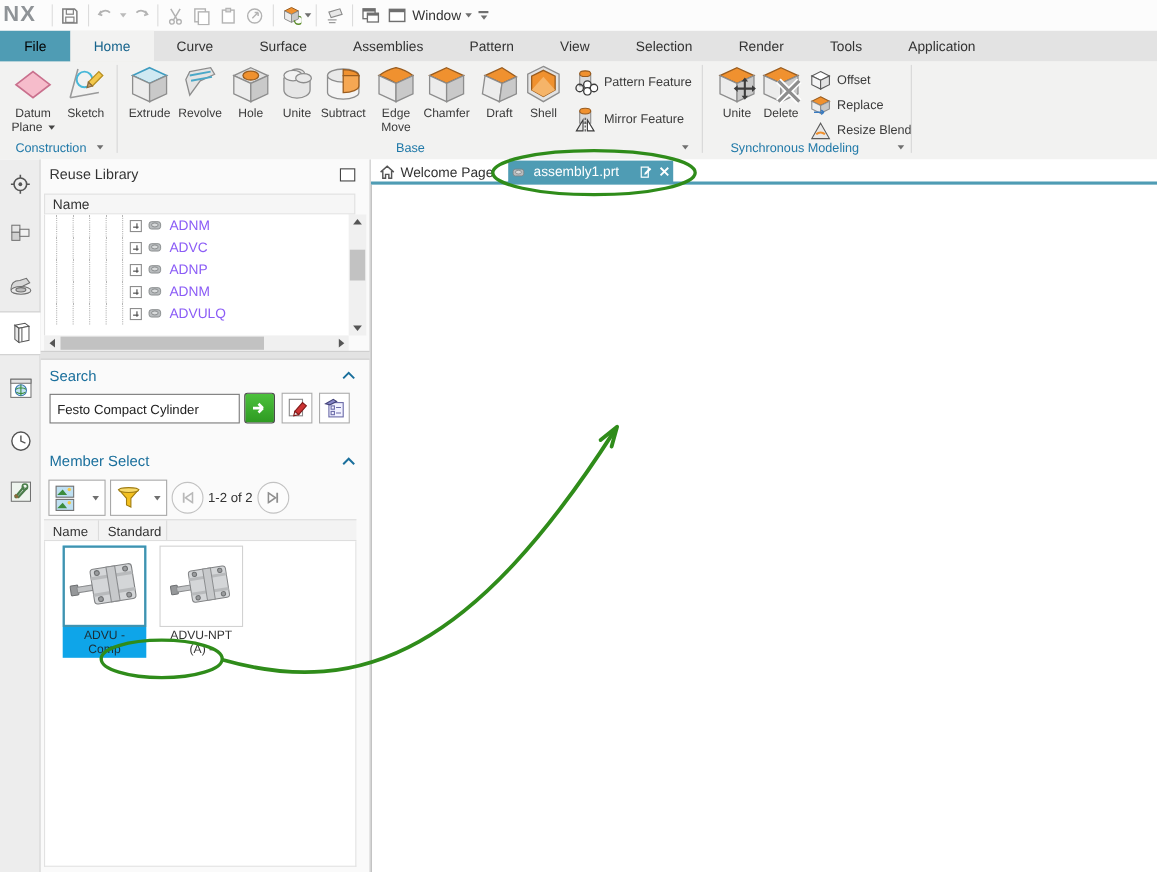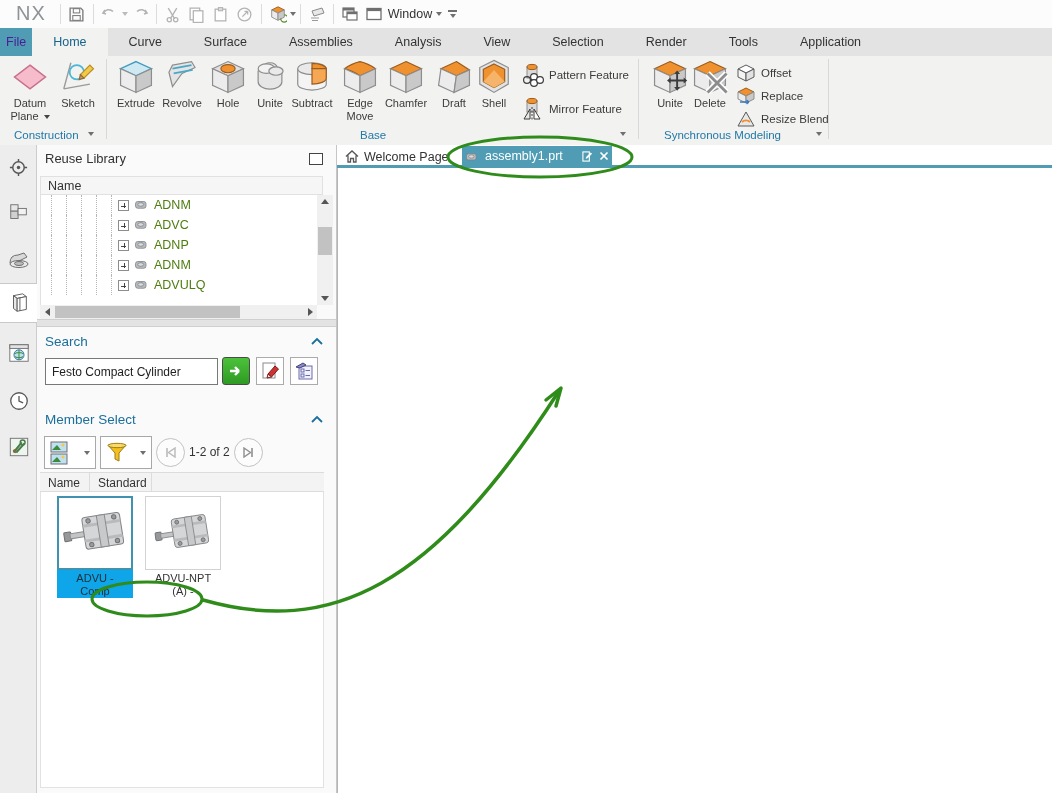--- a/index.html
+++ b/index.html
@@ -1,33 +1,33 @@
 <!DOCTYPE html>
 <html><head>
 <meta charset="utf-8">
 <style>
   * { margin:0; padding:0; box-sizing:border-box; }
   html,body { width:1052px; height:793px; font-family:"Liberation Sans", sans-serif; background:#fff; overflow:hidden; }
   #app { position:relative; width:1052px; height:793px; background:#fff; }
 
   
   .titlebar { position:absolute; left:0; top:0; width:1052px; height:28px; background:#fcfcfc; display:flex; align-items:center; }
-  .nx-logo { font-weight:normal; font-size:20px; color:#8f9397; letter-spacing:1px; padding:0 10px 2px 16px; }
+  .nx-logo { font-weight:bold; font-size:20px; color:#8f9397; letter-spacing:1px; padding:0 10px 2px 3px; }
   .qat-sep { width:1px; height:20px; background:#dcdcdc; margin:0 4px; }
   .qat-btn { width:24px; height:24px; display:flex; align-items:center; justify-content:center; color:#8b8b8b; }
   .qat-btn svg { display:block; }
   .tri-down { width:0; height:0; border-left:3.5px solid transparent; border-right:3.5px solid transparent; border-top:4px solid #6f6f6f; display:inline-block; }
   .win-label { font-size:12.5px; color:#333; margin:0 4px 0 2px; }
   .ribbon-opt { display:flex; flex-direction:column; align-items:center; gap:2px; margin-left:6px; }
   .ribbon-opt .bar { width:9px; height:1.5px; background:#6f6f6f; }
 
   
   .ribbontabs { position:absolute; left:0; top:28px; width:1052px; height:28px; background:#e3e3e3; display:flex; align-items:stretch; }
   .rtab { font-size:12.5px; color:#333; display:flex; align-items:center; padding:0 21px; cursor:default; }
-  .rtab.file { background:#4f9cb4; color:#4c1d95; padding:0 6px;text-align:center; }
+  .rtab.file { background:#4f9cb4; color:#000000; padding:0 22px;text-align:center; }
   .rtab.active { background:#f2f2f1; color:#17648c; }
 
   
   .ribbon { position:absolute; left:0; top:56px; width:1052px; height:89px; background:#f2f2f1; }
   .rsep { position:absolute; top:3px; width:1px; height:80px; background:#d8d8d8; }
   .bigbtn { position:absolute; top:2px; display:flex; flex-direction:column; align-items:center; width:48px; }
   .bigbtn .bicon { width:38px; height:38px; }
   .bigbtn .blabel { font-size:11px; line-height:13px; color:#3b3b3b; text-align:center; margin-top:1px; }
   .grouplabel { position:absolute; top:73px; font-size:11.5px; color:#2079a8; }
   .launcher { position:absolute; top:76px; }
@@ -56,21 +56,21 @@
   .float-btn { position:absolute; left:272px; top:8px; width:14px; height:12px; border:1.5px solid #444; background:#fff; }
   .tree-colhdr { position:absolute; left:3px; top:31px; width:283px; height:19px; background:#f6f6f6; border:1px solid #e1e1e1; font-size:12.5px; color:#333; padding:2px 0 0 7px; }
   .tree-box { position:absolute; left:3px; top:50px; width:277px; height:110px; background:#fff; border-left:1px solid #e1e1e1; overflow:hidden; }
   .trow { position:relative; height:20px; }
   .guide { position:absolute; top:0; height:20px; border-left:1px dotted #b5b5b5; }
   .plusbox { position:absolute; left:77px; top:5px; width:11px; height:11px; border:1px solid #8d8d8d; background:#fff; }
   .plusbox::before { content:""; position:absolute; left:2px; top:4.5px; width:5px; height:1px; background:#444; }
   .plusbox::after { content:""; position:absolute; left:4.5px; top:2px; width:1px; height:5px; background:#444; }
   .titem-icon { position:absolute; left:93px; top:3px; width:15px; height:13px; }
   .hatch-icon { position:absolute; left:93px; top:3px; width:15px; height:14px; background:repeating-linear-gradient(90deg,#58a8c2 0 1px,#fff 1px 3px); border:1px solid #8fb9c8; }
-  .tlabel { position:absolute; left:113px; top:3px; font-size:12.5px; color:#4d7c0f; }
+  .tlabel { position:absolute; left:113px; top:3px; font-size:12.5px; color:#8b5cf6; }
   .thl { position:absolute; left:110px; top:0; right:0; height:20px; background:#85bdd1; }
   .vscroll { position:absolute; left:280px; top:50px; width:16px; height:110px; background:#f0f0f0; }
   .vscroll .arrow { position:absolute; left:0; width:16px; height:13px; display:flex; align-items:center; justify-content:center; }
   .vthumb { position:absolute; left:1px; top:32px; width:14px; height:28px; background:#c2c2c2; }
   .hscroll { position:absolute; left:3px; top:160px; width:277px; height:14px; background:#f0f0f0; display:flex; align-items:center; }
   .hthumb { position:absolute; left:15px; top:1px; width:185px; height:12px; background:#c2c2c2; }
   .harrow { position:absolute; top:0; width:14px; height:14px; display:flex; align-items:center; justify-content:center; }
   .tri-up2   { width:0;height:0;border-left:4px solid transparent;border-right:4px solid transparent;border-bottom:5px solid #555; }
   .tri-down2 { width:0;height:0;border-left:4px solid transparent;border-right:4px solid transparent;border-top:5px solid #555; }
   .tri-left2 { width:0;height:0;border-top:4px solid transparent;border-bottom:4px solid transparent;border-right:5px solid #555; }
@@ -230,21 +230,21 @@
         <span class="tri-down"></span>
       </span>
   </div>
 
   <div class="ribbontabs">
     <span class="rtab file">File</span>
     <span class="rtab active">Home</span>
     <span class="rtab">Curve</span>
     <span class="rtab">Surface</span>
     <span class="rtab">Assemblies</span>
-    <span class="rtab">Analysis</span>
+    <span class="rtab">Pattern</span>
     <span class="rtab">View</span>
     <span class="rtab">Selection</span>
     <span class="rtab">Render</span>
     <span class="rtab">Tools</span>
     <span class="rtab">Application</span>
   </div>
 
   <div class="ribbon">
 
     <div class="bigbtn" style="left:6px">

